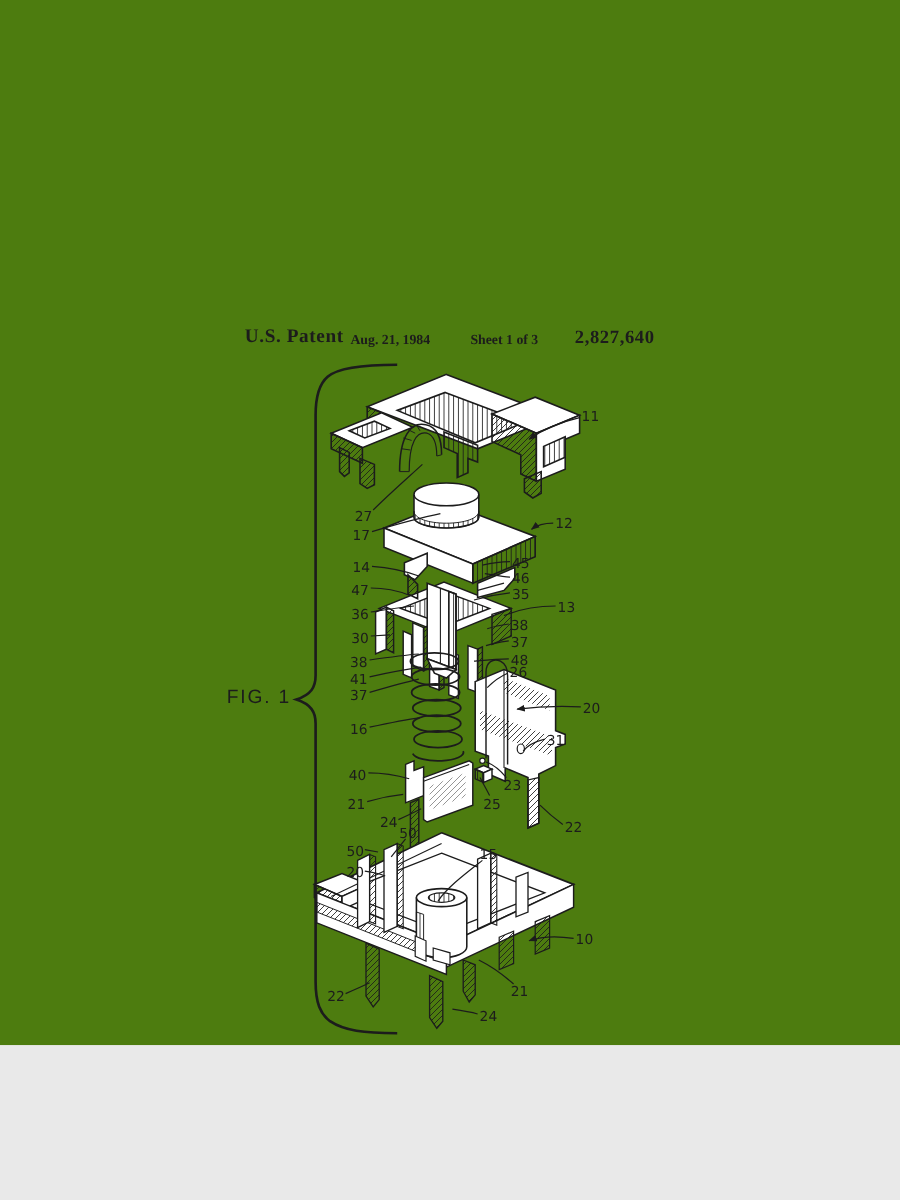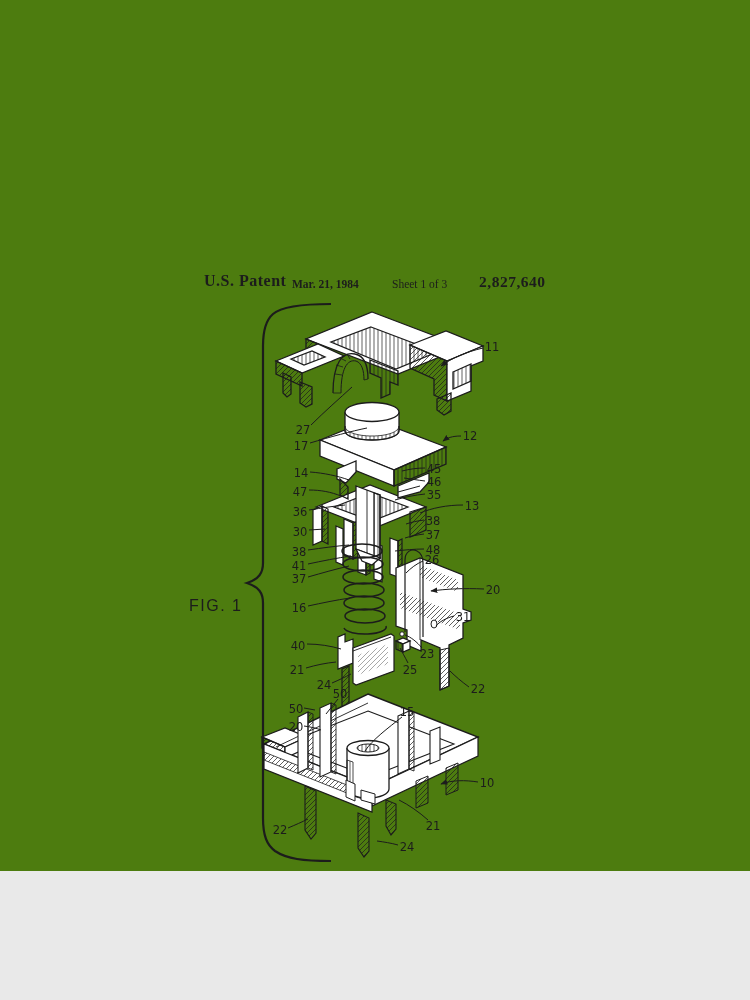--- a/index.html
+++ b/index.html
@@ -1,37 +1,37 @@
 <!DOCTYPE html>
 <html><head>
 <meta charset="utf-8">
 <style>
   html,body{margin:0;padding:0;background:#e9e9e9;}
   .page{position:relative;width:750px;height:871px;background:#4d7c0f;overflow:hidden;
         font-family:"Liberation Serif",serif;color:#1c1c1c;}
   .hdr span{position:absolute;white-space:nowrap;}
   .pub{left:204px;top:272px;font-size:16px;font-weight:bold;letter-spacing:.5px;}
   .date{left:292px;top:278px;font-size:11.5px;font-weight:600;}
-  .sheet{left:392px;top:278px;font-size:11.5px;font-weight:400;}
+  .sheet{left:392px;top:278px;font-size:11.5px;font-weight:700;}
   .patnum{left:479px;top:273px;font-size:15.5px;font-weight:bold;letter-spacing:.5px;}
   .figcap{position:absolute;left:189px;top:573px;font-family:"Liberation Sans",sans-serif;
-          font-size:16px;letter-spacing:1.5px;color:#1c1c1c;margin-top:24px;}
+          font-size:16px;letter-spacing:1.5px;color:#1c1c1c;}
   svg{position:absolute;left:0;top:0;}
   .ln{fill:none;stroke:#1c1c1c;}
   text.ref{font-family:"DejaVu Sans",sans-serif;font-size:11.5px;fill:#1c1c1c;}
   path.leader{fill:none;stroke:#1c1c1c;stroke-width:1;}
 </style>
 </head>
 <body>
 
 <div class="page">
 
   <div class="hdr">
     <span class="pub">U.S. Patent</span>
-    <span class="date">Mar. 21, 1984</span>
+    <span class="date">Aug. 21, 1984</span>
     <span class="sheet">Sheet 1 of 3</span>
     <span class="patnum">2,827,640</span>
   </div>
 
   <div class="figcap">FIG. 1</div>
 
   <svg width="750" height="1000" viewBox="0 0 750 1000">
     <defs>
       <pattern id="hv" width="4" height="4" patternUnits="userSpaceOnUse">
         <path d="M2,0 L2,4" stroke="#1c1c1c" stroke-width="0.7"></path>

